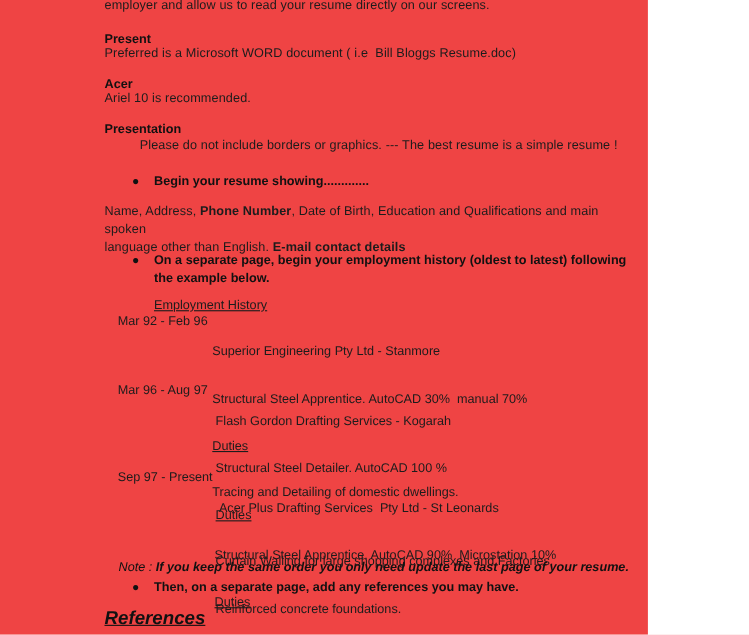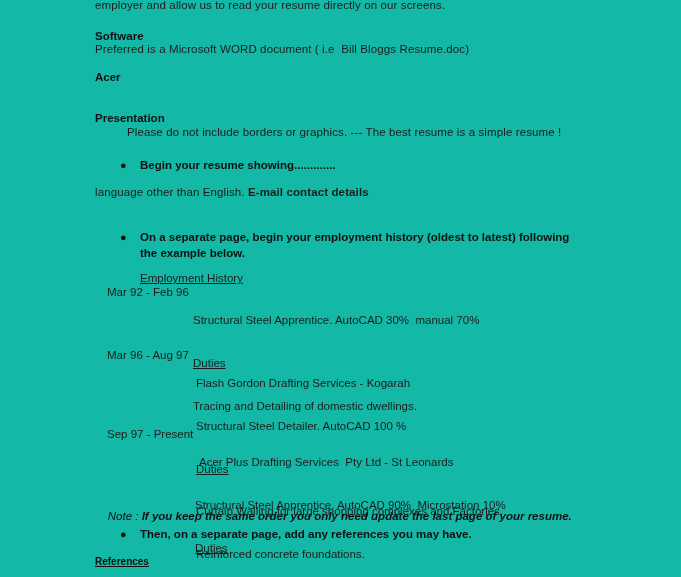--- a/index.html
+++ b/index.html
@@ -11,23 +11,23 @@
     width: 681px;
     height: 577px;
     overflow: hidden;
     font-family: "Liberation Sans", sans-serif;
     color: #1a1a1a;
     -webkit-font-smoothing: none;
   }
 
   .page {
     position: relative;
-    width: 681px;
+    width: 589px;
     height: 577px;
-    background: #14b8a6;
+    background: #ef4444;
   }
 
   
   .line {
     position: absolute;
     font-size: 11.5px;
     line-height: 14px;
     white-space: pre;
     letter-spacing: 0.01em;
     color: #1c1c1c;
@@ -62,26 +62,27 @@
     font-weight: normal;
     text-decoration: underline;
     color: #1c1c1c;
     white-space: pre;
     margin-left: 45px;
   }
 
   
   .sub-underline-bold {
     position: absolute;
-    font-size: 10px;
+    font-size: 17px;
     line-height: 14px;
     font-weight: bold;
     text-decoration: underline;
     color: #111111;
     white-space: pre;
+    font-style: italic;
   }
 
   
   .bullet-row {
     position: absolute;
     display: flex;
     align-items: flex-start;
     font-size: 11.5px;
     line-height: 16px;
     font-weight: bold;
@@ -128,49 +129,54 @@
     color: #111111;
   }
 </style>
 </head>
 <body>
 
 <div class="page">
 
   <div class="line" style="left:95px; top:-2px;">employer and allow us to read your resume directly on our screens.</div>
 
-  <div class="heading" style="left:95px; top:29px;">Software</div>
+  <div class="heading" style="left:95px; top:29px;">Present</div>
   <div class="line" style="left:95px; top:42px;">Preferred is a Microsoft WORD document ( i.e  Bill Bloggs Resume.doc)</div>
 
   <div class="heading" style="left:95px; top:70px;">Acer</div>
+  <div class="line" style="left:95px; top:83px;">Ariel 10 is recommended.</div>
 
   <div class="heading" style="left:95px; top:111px;">Presentation</div>
   <div class="line" style="left:111px; top:125px;padding-left:16px;">Please do not include borders or graphics. --- The best resume is a simple resume !</div>
 
   <div class="bullet-row" style="left:120px; top:157px; width:440px;">
     <span class="bullet-dot">●</span>
     <span class="bullet-text">Begin your resume showing.............</span>
   </div>
 
   <div class="para" style="left:95px; top:184px; width:490px;">
     <div>
+      <span>Name, Address, </span><span class="b">Phone Number</span><span>, Date of Birth, Education and Qualifications and main spoken</span>
+    </div>
+    <div>
       <span>language other than English. </span><span class="b">E-mail contact details</span>
     </div>
   </div>
 
   <div class="bullet-row" style="left:120px; top:229px; width:462px;">
     <span class="bullet-dot">●</span>
     <span class="bullet-text">On a separate page, begin your employment history (oldest to latest) following the example below.</span>
   </div>
 
   <div class="sub-underline" style="left:95px; top:271px;">Employment History</div>
 
   <div class="job" style="left:95px; top:285px; width:480px;">
     <span class="job-date">Mar 92 - Feb 96</span>
     <div class="job-detail">
+      <div>Superior Engineering Pty Ltd - Stanmore</div>
       <div>Structural Steel Apprentice. AutoCAD 30%  manual 70%</div>
       <div><span class="duties-label">Duties</span></div>
       <div>Tracing and Detailing of domestic dwellings.</div>
     </div>
   </div>
 
   <div class="job" style="left:95px; top:348px; width:480px;">
     <span class="job-date">Mar 96 - Aug 97</span>
     <div class="job-detail" style="margin-left:101px;">
       <div>Flash Gordon Drafting Services - Kogarah</div>

